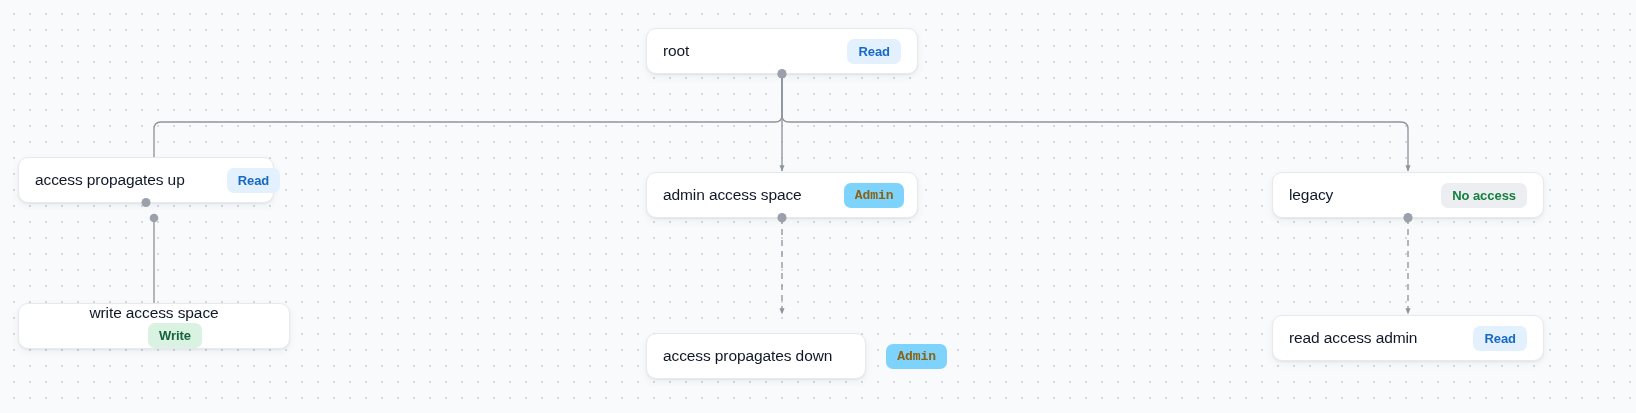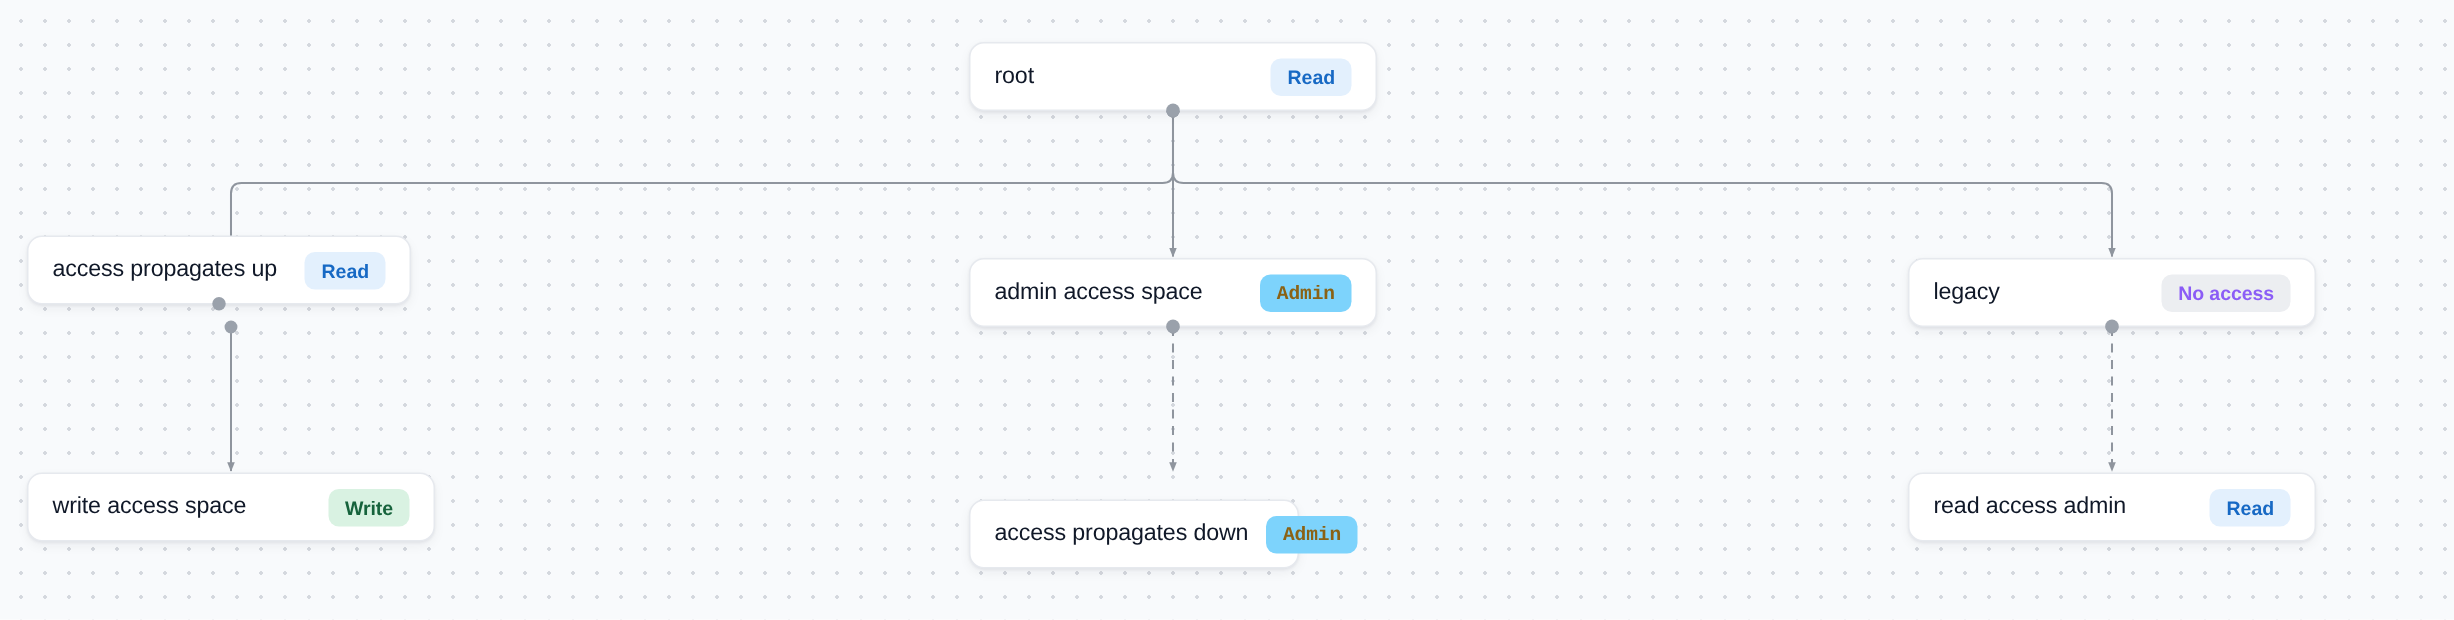--- a/index.html
+++ b/index.html
@@ -50,26 +50,27 @@
     white-space: nowrap;
   }
 
   .badge {
     font-size: 13px;
     font-weight: 700;
     border-radius: 7px;
     padding: 5px 11px;
     white-space: nowrap;
     letter-spacing: -0.05px;
+    margin-left: 42px;
   }
 
   .badge-read   { background: #e3f0fd; color: #1769c4; }
   .badge-admin  { background: #7dd3fc; color: #8a6214; font-family: Liberation Mono, monospace; }
   .badge-write  { background: #d9f2e2; color: #16633c; }
-  .badge-none   { background: #eceef1; color: #8b5cf6; }
+  .badge-none   { background: #eceef1; color: #15803d; }
 
   .handle {
     position: absolute;
     width: 9px;
     height: 9px;
     border-radius: 50%;
     background: #9aa1ab;
     left: 50%;
     bottom: -5px;
     transform: translateX(-50%);
@@ -120,21 +121,21 @@
       <div class="node" style="left: 646px; top: 172px; width: 272px; height: 46px;">
         <span class="node-label">admin access space</span>
         <span class="badge badge-admin">Admin</span>
         <span class="handle"></span>
       </div>
       <div class="node" style="left: 1272px; top: 172px; width: 272px; height: 46px;">
         <span class="node-label">legacy</span>
         <span class="badge badge-none">No access</span>
         <span class="handle"></span>
       </div>
-      <div class="node" style="left: 18px; top: 315px; width: 272px; height: 46px;">
+      <div class="node" style="left: 18px; top: 303px; width: 272px; height: 46px; flex-direction: column;">
         <span class="node-label">write access space</span>
         <span class="badge badge-write">Write</span>
       </div>
       <div class="node" style="left: 646px; top: 333px; width: 220px; height: 46px; gap: 12px;">
         <span class="node-label">access propagates down</span>
         <span class="badge badge-admin">Admin</span>
       </div>
       <div class="node" style="left: 1272px; top: 315px; width: 272px; height: 46px;">
         <span class="node-label">read access admin</span>
         <span class="badge badge-read">Read</span>

